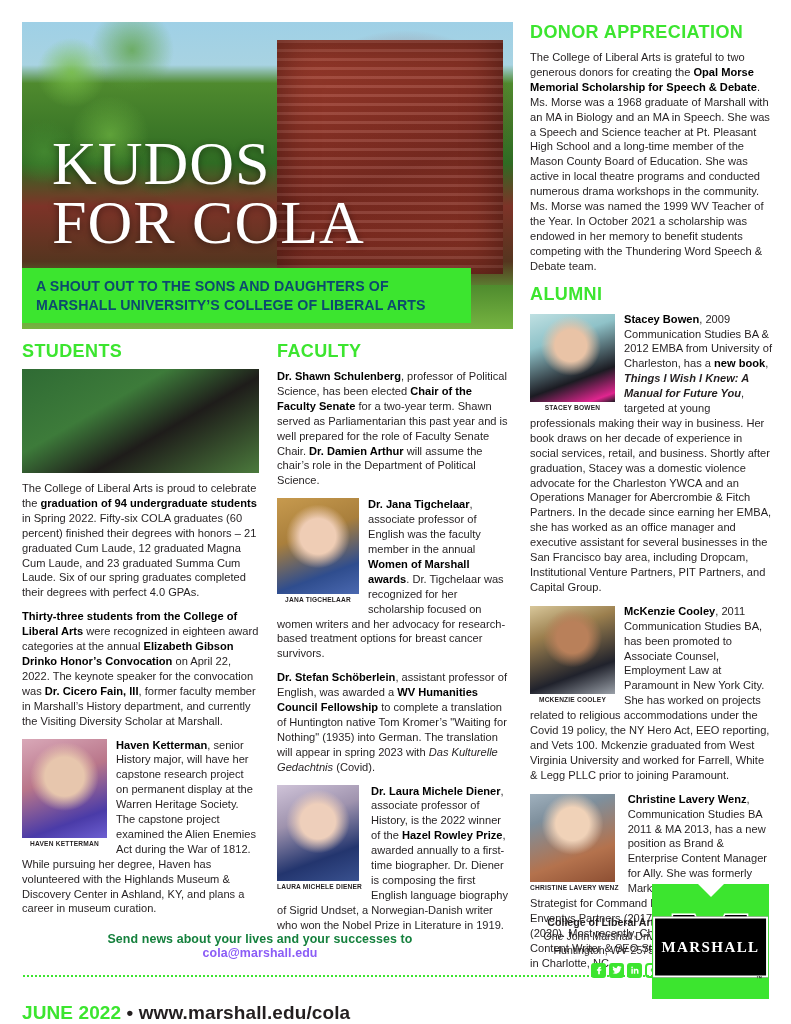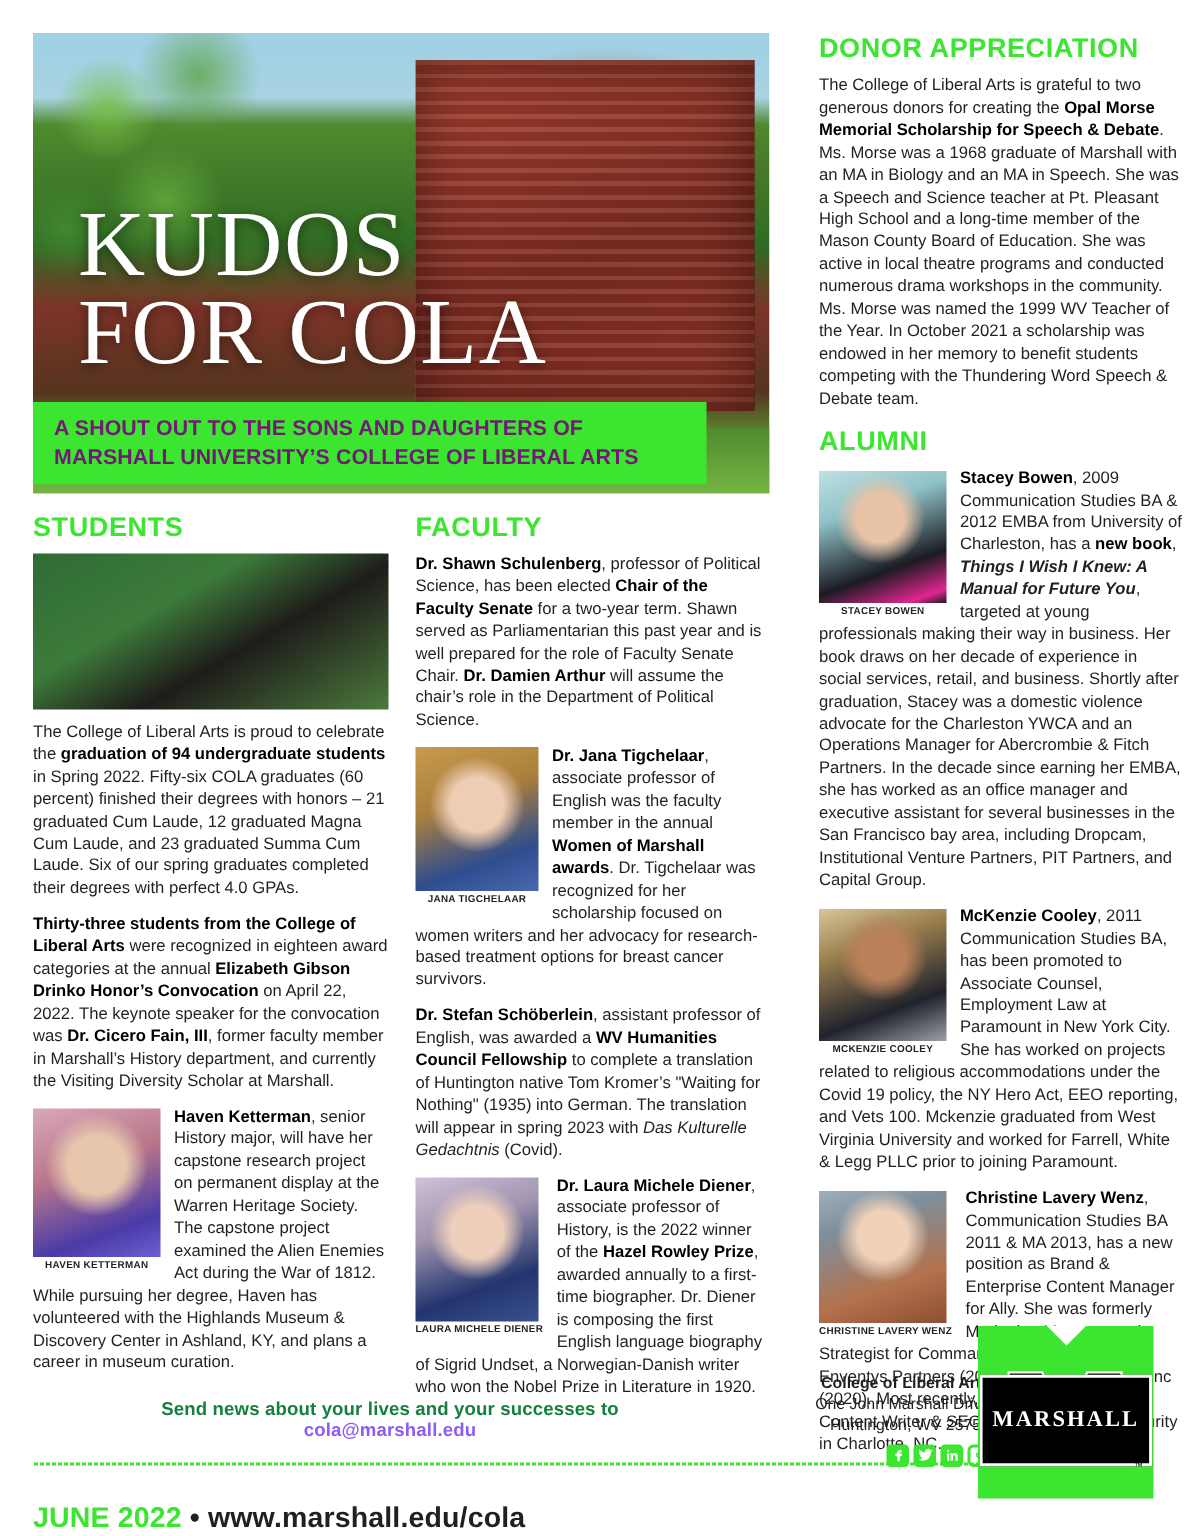--- a/index.html
+++ b/index.html
@@ -52,21 +52,21 @@
     text-shadow: 0 2px 7px rgba(0,0,0,.45);
     z-index: 3;
   }
   .hero-banner {
     position: absolute; left: 0; right: 42px; top: 246px;
     background: #3ce52f;
     padding: 9px 0 9px 14px;
     z-index: 4;
   }
   .hero-banner span {
-    display: block; color: #701a75; font-weight: bold;
+    display: block; color: #0c4a6e; font-weight: bold;
     font-size: 14.2px; line-height: 1.32; letter-spacing: .1px;
   }
 
   
   .sec-head {
     color: #3ce52f; font-weight: bold; font-size: 18px;
     letter-spacing: .4px; margin-bottom: 7px;
   }
   p.body {
     font-size: 11.1px; line-height: 1.345; color: #231f20;
@@ -77,21 +77,21 @@
   p.body .bi { font-weight: bold; font-style: italic; }
   .caption {
     font-size: 6.6px; font-weight: bold; letter-spacing: .2px;
     color: #231f20; text-align: center; padding-top: 2px;
   }
   .photo { background: #c9c9c9; display: block; }
 
   
   .col-students { position: absolute; left: 22px; top: 341px; width: 237px; }
   .col-faculty  { position: absolute; left: 277px; top: 341px; width: 233px; }
-  .col-right    { position: absolute; left: 530px; top: 22px; width: 242px; margin-left: 16px; }
+  .col-right    { position: absolute; left: 530px; top: 22px; width: 242px; }
 
   .figure-left { float: left; margin: 1px 9px 2px 0; }
   .figure-right-photo { float: left; margin: 2px 9px 2px 0; }
   .clear { clear: both; }
 
   
   .ph-grad-grad { background: linear-gradient(150deg,#2f6b34 0%,#3d7b3a 35%,#1e1c1a 60%,#4b7a3c 100%); }
   .ph-haven { background: radial-gradient(circle at 50% 38%, #e7c6ad 0 26%, rgba(231,198,173,0) 46%),
                           linear-gradient(160deg,#d9a8b8 0%,#b9768a 40%,#4a3ba8 78%,#6d5fd1 100%); }
   .ph-jana  { background: radial-gradient(circle at 50% 40%, #efcdb5 0 25%, rgba(239,205,181,0) 45%),
@@ -197,21 +197,21 @@
     </div>
     <p class="body"><b>Dr. Jana Tigchelaar</b><span>, associate professor of English was the faculty member in the annual </span><b>Women of Marshall awards</b><span>.  Dr. Tigchelaar was recognized for her scholarship focused on women writers and her advocacy for research-based treatment options for breast cancer survivors.</span></p>
     <div class="clear"></div>
 
     <p class="body"><b>Dr. Stefan Schöberlein</b><span>, assistant professor of English, was awarded a </span><b>WV Humanities Council Fellowship</b><span> to complete a translation of Huntington native Tom Kromer’s "Waiting for Nothing" (1935) into German.  The translation will appear in spring 2023 with </span><i>Das Kulturelle Gedachtnis</i><span> (Covid).</span></p>
 
     <div class="figure-left">
       <div class="photo ph-laura" style="width:82px;height:96px;"></div>
       <div class="caption">LAURA MICHELE DIENER</div>
     </div>
-    <p class="body"><b>Dr. Laura Michele Diener</b><span>, associate professor of History, is the 2022 winner of the </span><b>Hazel Rowley Prize</b><span>, awarded annually to a first-time biographer.  Dr. Diener is composing the first English language biography of Sigrid Undset, a Norwegian-Danish writer who won the Nobel Prize in Literature in 1920.</span></p>
+    <p class="body"><b>Dr. Laura Michele Diener</b><span>, associate professor of History, is the 2022 winner of the </span><b>Hazel Rowley Prize</b><span>, awarded annually to a first-time biographer.  Dr. Diener is composing the first English language biography of Sigrid Undset, a Norwegian-Danish writer who won the Nobel Prize in Literature in 1919.</span></p>
     <div class="clear"></div>
   </div>
 
   <div class="col-right">
     <div class="sec-head">DONOR APPRECIATION</div>
     <p class="body"><span>The College of Liberal Arts is grateful to two generous donors for creating the </span><b>Opal Morse Memorial Scholarship for Speech &amp; Debate</b><span>.  Ms. Morse was a 1968 graduate of Marshall with an MA in Biology and an MA in Speech.  She was a Speech and Science teacher at Pt. Pleasant High School and a long-time member of the Mason County Board of Education.  She was active in local theatre programs and conducted numerous drama workshops in the community.  Ms. Morse was named the 1999 WV Teacher of the Year.  In October 2021 a scholarship was endowed in her memory to benefit students competing with the Thundering Word Speech &amp; Debate team.</span></p>
 
     <div class="sec-head" style="margin-top:10px;">ALUMNI</div>
 
     <div class="figure-right-photo">

